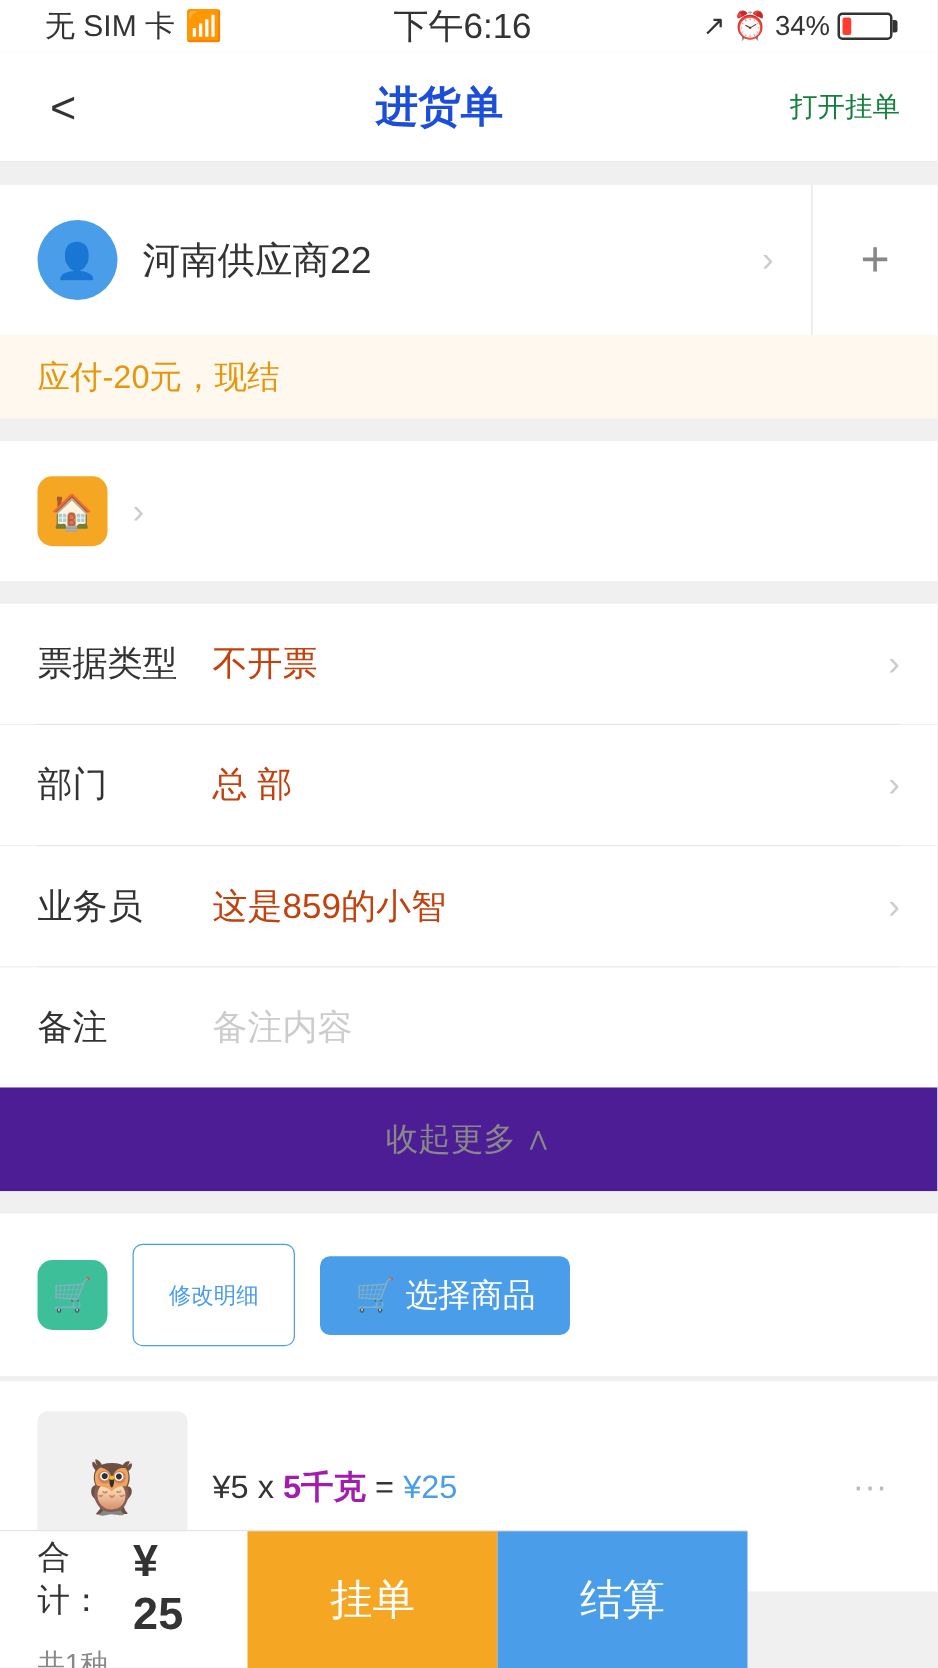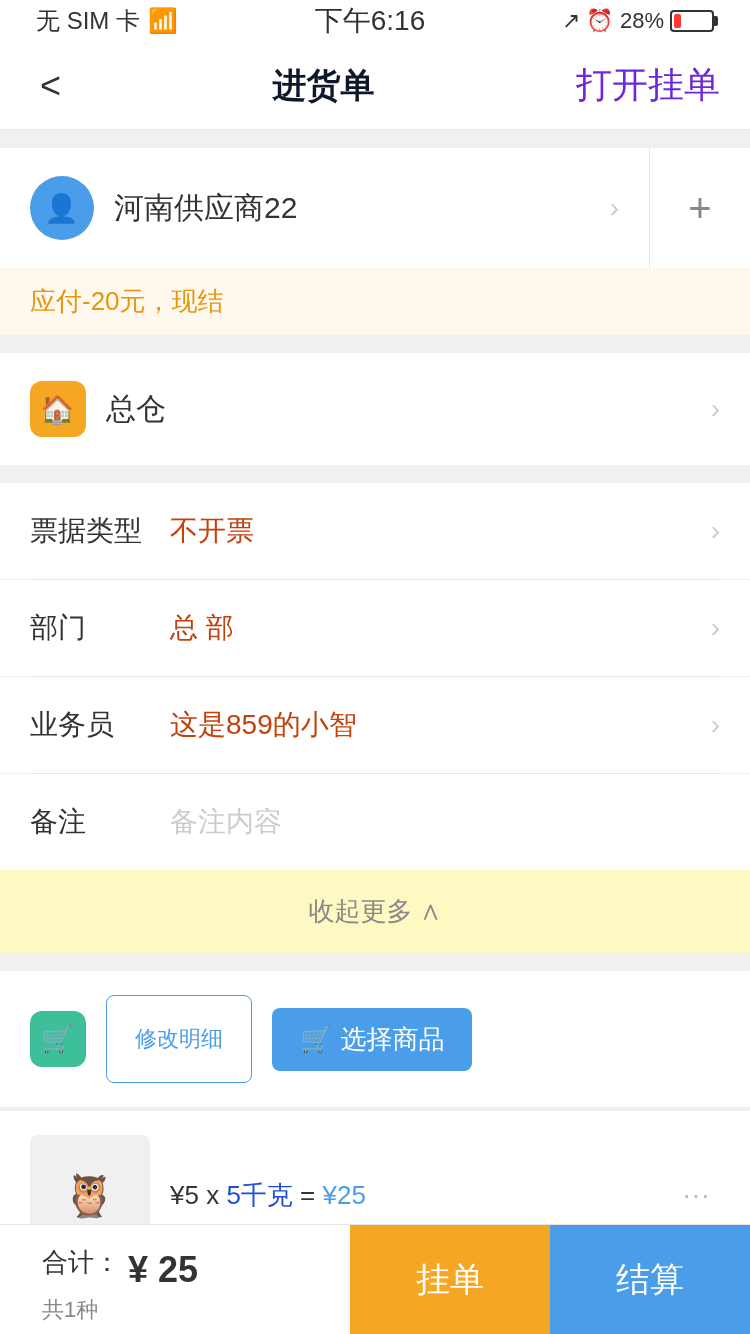--- a/index.html
+++ b/index.html
@@ -46,22 +46,22 @@
       width: 750px;
       height: 88px;
       background: #fff;
       display: flex;
       align-items: center;
       justify-content: space-between;
       padding: 0 30px;
       border-bottom: 1px solid #e5e5e5;
     }
     .nav-back { font-size: 36px; color: #333; padding: 10px; cursor: pointer; }
-    .nav-title { font-size: 34px; font-weight: 600; color: #0f172a; }
-    .nav-action { font-size: 36px; color: #6d28d9; }
+    .nav-title { font-size: 34px; font-weight: 600; color: #1d4ed8; }
+    .nav-action { font-size: 22px; color: #15803d; }
 
     
     .section-gap { height: 18px; background: #f0f0f0; }
     .thin-gap { height: 1px; background: #e8e8e8; margin: 0 30px; }
 
     
     .supplier-section {
       background: #fff;
       display: flex;
       align-items: center;
@@ -137,21 +137,21 @@
     .form-placeholder {
       flex: 1;
       font-size: 28px;
       color: #ccc;
       padding-left: 20px;
     }
     .form-chevron { color: #ccc; font-size: 28px; }
 
     
     .collapse-bar {
-      background: #fef9c3;
+      background: #4c1d95;
       text-align: center;
       padding: 24px 0;
       font-size: 26px;
       color: #888;
     }
 
     
     .product-header {
       background: #fff;
       display: flex;
@@ -165,21 +165,21 @@
       display: flex; align-items: center; justify-content: center;
       font-size: 26px; color: #fff;
     }
     .product-count-text { flex: 1; font-size: 28px; color: #333; }
     .btn-edit {
       border: 1.5px solid #4a9de8;
       color: #4a9de8;
       background: #fff;
       border-radius: 8px;
       padding: 28px 28px;
-      font-size: 22px;
+      font-size: 18px;
       cursor: pointer;
     }
     .btn-select {
       background: #4a9de8;
       color: #fff;
       border: none;
       border-radius: 8px;
       padding: 14px 28px;
       font-size: 26px;
       cursor: pointer;
@@ -199,35 +199,34 @@
       width: 120px; height: 120px;
       background: #f0f0f0;
       border-radius: 8px;
       flex-shrink: 0;
       display: flex; align-items: center; justify-content: center;
       color: #bbb; font-size: 20px;
     }
     .product-info { flex: 1; }
     .product-name { font-size: 28px; color: #333; margin-bottom: 14px; }
     .product-price { font-size: 26px; color: #333; }
-    .product-price .highlight { color: #1d4ed8; }
+    .product-price .highlight { color: #a21caf; font-weight: bold; }
     .product-price .result { color: #4a9de8; }
     .product-more { color: #bbb; font-size: 28px; padding: 10px; }
 
     
     .footer {
       position: fixed;
       bottom: 0;
-      width: 750px;
+      width: 598px;
       height: 110px;
       display: flex;
       align-items: center;
       background: #fff;
       border-top: 1px solid #e5e5e5;
-      padding-left: 12px;
     }
     .footer-total {
       flex: 1;
       padding: 0 30px;
     }
     .footer-total-row {
       font-size: 26px;
       color: #333;
       display: flex;
       align-items: center;
@@ -277,21 +276,21 @@
 
 <div class="status-bar">
   <div class="status-left">
     <span>无 SIM 卡</span>
     <span>📶</span>
   </div>
   <div class="status-center">下午6:16</div>
   <div class="status-right">
     <span>↗</span>
     <span>⏰</span>
-    <span>28%</span>
+    <span>34%</span>
     <div class="battery-icon">
       <div class="battery-fill"></div>
     </div>
   </div>
 </div>
 
 <div class="nav-bar">
   <span class="nav-back">&lt;</span>
   <span class="nav-title">进货单</span>
   <span class="nav-action">打开挂单</span>
@@ -309,21 +308,20 @@
   </div>
   <div class="supplier-add">+</div>
 </div>
 
 <div class="notice-bar">应付-20元，现结</div>
 
 <div class="section-gap"></div>
 
 <div class="row-item">
   <div class="row-icon">🏠</div>
-  <span class="row-label">总仓</span>
   <span class="row-chevron">›</span>
 </div>
 
 <div class="section-gap"></div>
 
 <div class="form-row">
   <span class="form-label">票据类型</span>
   <span class="form-value">不开票</span>
   <span class="form-chevron">›</span>
 </div>

